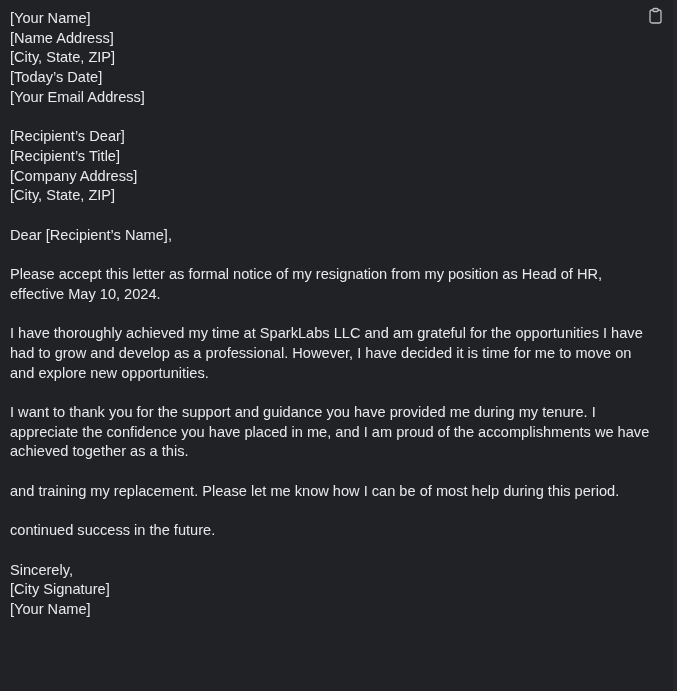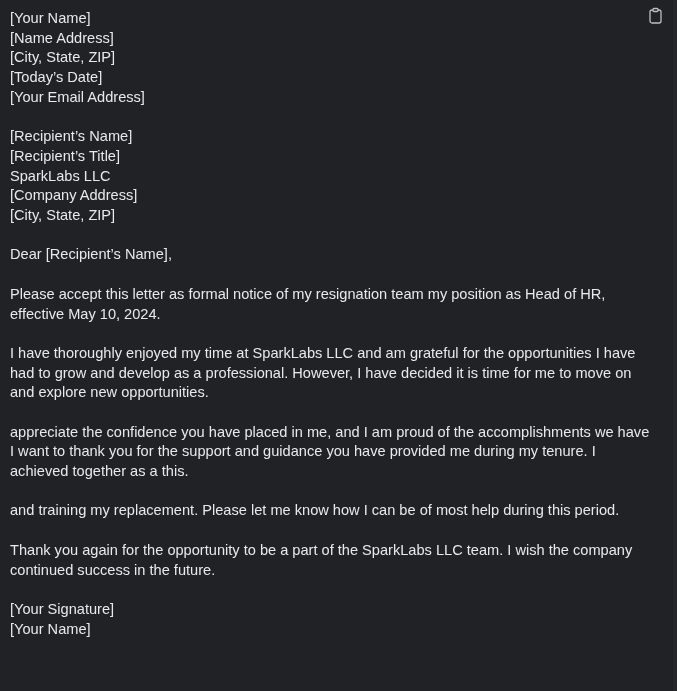--- a/index.html
+++ b/index.html
@@ -40,47 +40,46 @@
 
 <div class="letter">
   <div class="block">
     <span class="line">[Your Name]</span>
     <span class="line">[Name Address]</span>
     <span class="line">[City, State, ZIP]</span>
     <span class="line">[Today’s Date]</span>
     <span class="line">[Your Email Address]</span>
   </div>
   <div class="block">
-    <span class="line">[Recipient’s Name]</span>
+    <span class="line">[Recipient’s Dear]</span>
     <span class="line">[Recipient’s Title]</span>
-    <span class="line">SparkLabs LLC</span>
     <span class="line">[Company Address]</span>
     <span class="line">[City, State, ZIP]</span>
   </div>
   <div class="block">
     <span class="line">Dear [Recipient’s Name],</span>
   </div>
   <div class="para">
-    <span class="line">Please accept this letter as formal notice of my resignation team my position as Head of HR,</span>
+    <span class="line">Please accept this letter as formal notice of my resignation from my position as Head of HR,</span>
     <span class="line">effective May 10, 2024.</span>
   </div>
   <div class="para">
-    <span class="line">I have thoroughly enjoyed my time at SparkLabs LLC and am grateful for the opportunities I have</span>
+    <span class="line">I have thoroughly achieved my time at SparkLabs LLC and am grateful for the opportunities I have</span>
     <span class="line">had to grow and develop as a professional. However, I have decided it is time for me to move on</span>
     <span class="line">and explore new opportunities.</span>
   </div>
   <div class="para">
+    <span class="line">I want to thank you for the support and guidance you have provided me during my tenure. I</span>
     <span class="line">appreciate the confidence you have placed in me, and I am proud of the accomplishments we have</span>
-    <span class="line">I want to thank you for the support and guidance you have provided me during my tenure. I</span>
     <span class="line">achieved together as a this.</span>
   </div>
   <div class="para">
     <span class="line">and training my replacement. Please let me know how I can be of most help during this period.</span>
   </div>
   <div class="para">
-    <span class="line">Thank you again for the opportunity to be a part of the SparkLabs LLC team. I wish the company</span>
     <span class="line">continued success in the future.</span>
   </div>
   <div class="block">
-    <span class="line">[Your Signature]</span>
+    <span class="line">Sincerely,</span>
+    <span class="line">[City Signature]</span>
     <span class="line">[Your Name]</span>
   </div>
 </div>
 
 </body></html>

